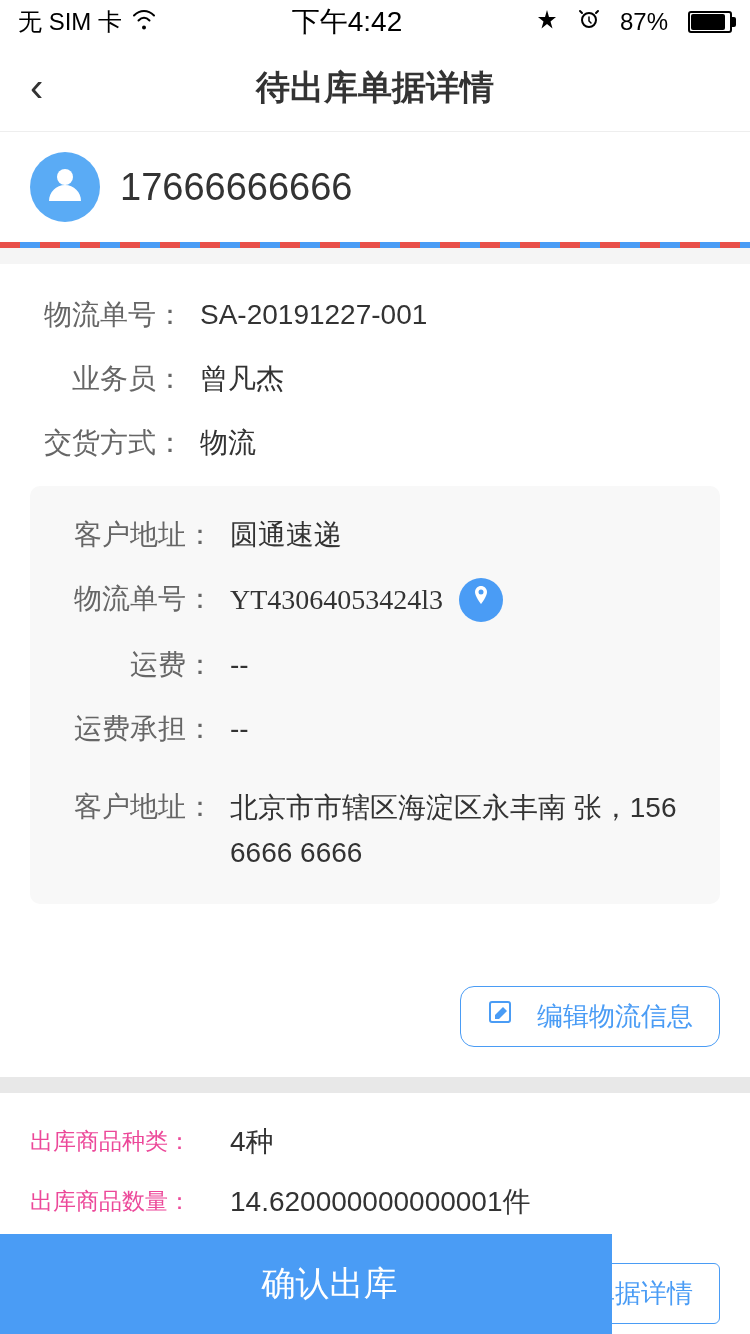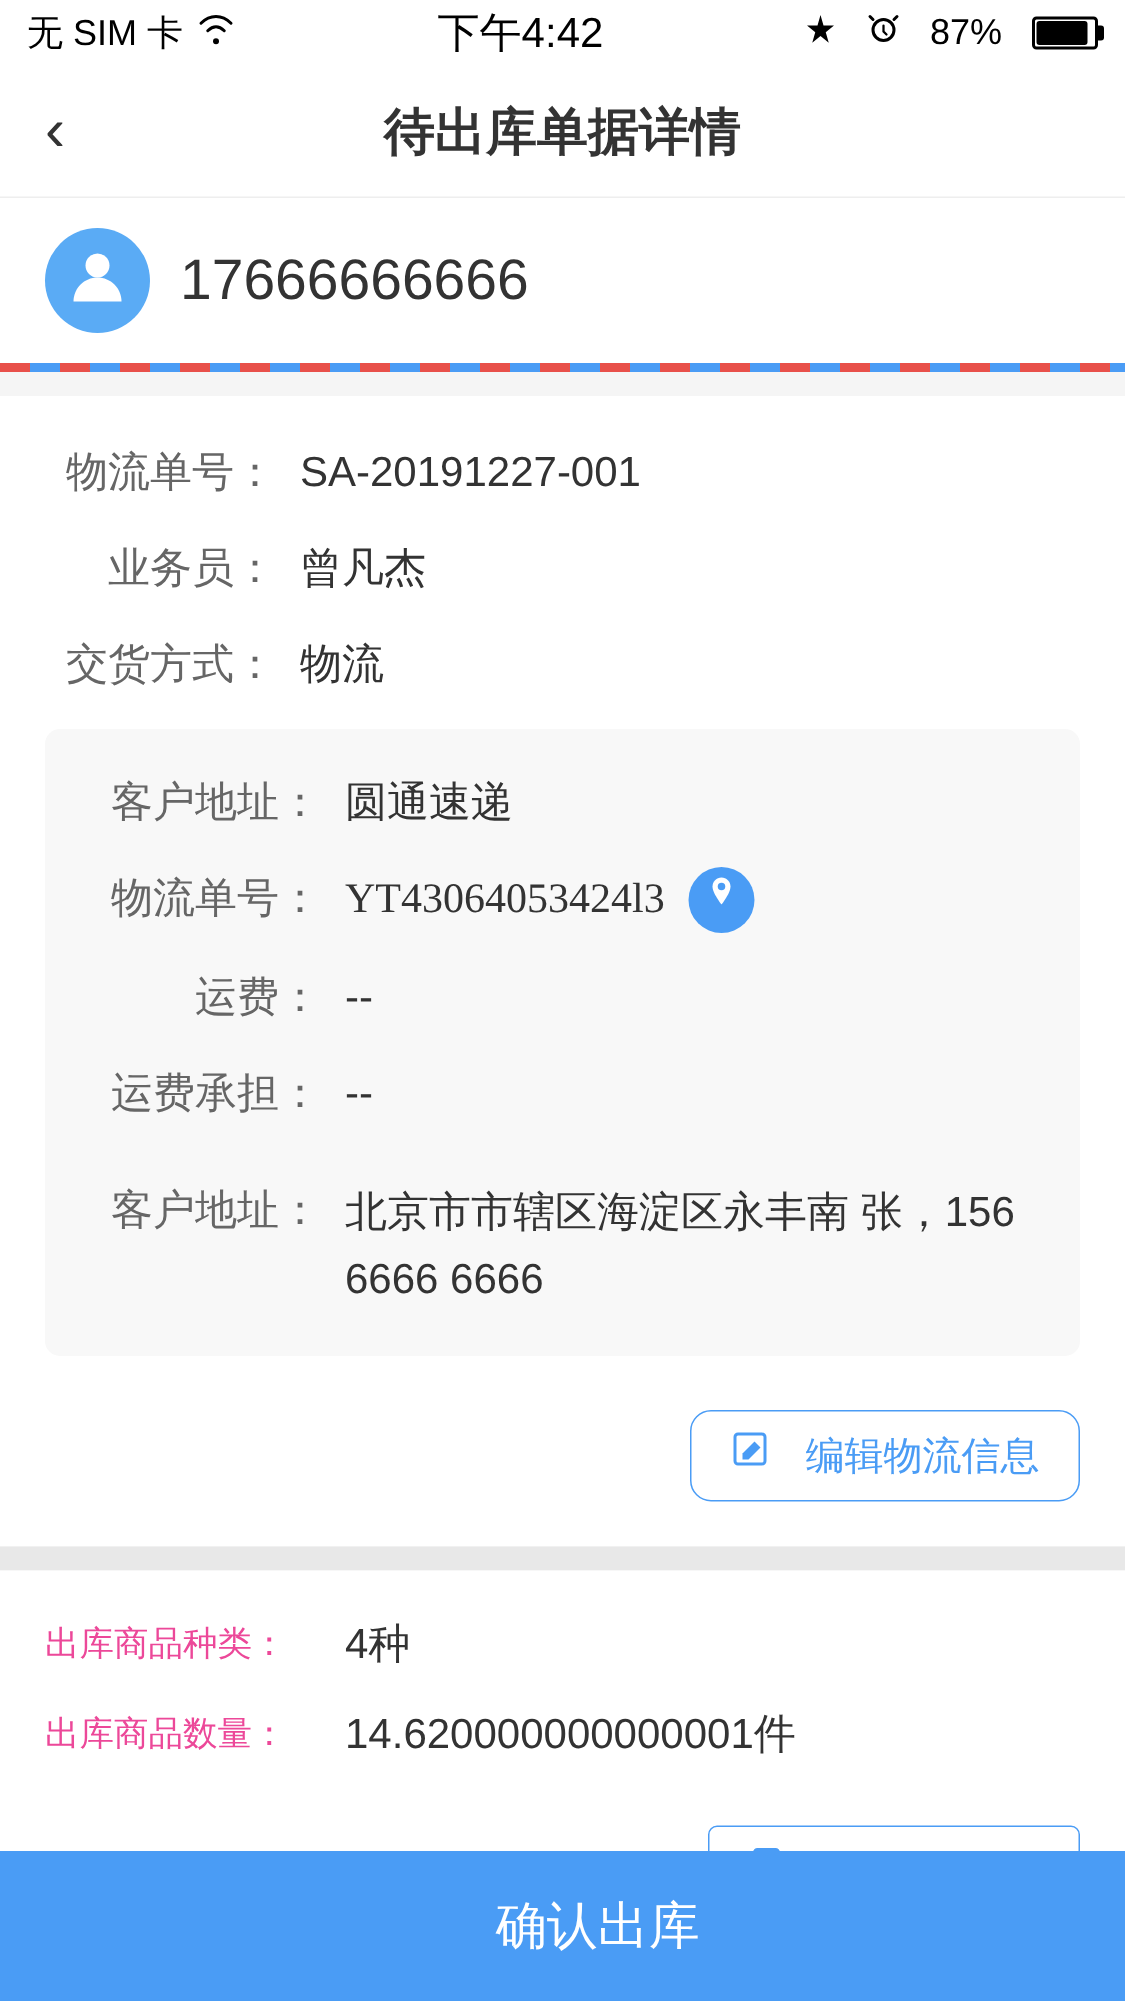--- a/index.html
+++ b/index.html
@@ -240,20 +240,21 @@
     }
     .edit-btn {
       border: 1.5px solid #4a9cf5;
       border-radius: 14px;
       padding: 12px 26px;
       display: flex;
       align-items: center;
       gap: 22px;
       cursor: pointer;
       background: #fff;
+      margin-top: 46px;
     }
     .edit-btn-icon {
       font-size: 26px;
       color: #4a9cf5;
     }
     .edit-btn-label {
       font-size: 26px;
       color: #4a9cf5;
     }
 
@@ -316,21 +317,21 @@
     .bottom-spacer {
       height: 200px;
       background: #f5f5f5;
     }
 
     
     .confirm-btn-bar {
       position: fixed;
       bottom: 0;
       left: 0;
-      width: 750px;
+      width: 612px;
       height: 100px;
       background: #4a9cf5;
       display: flex;
       align-items: center;
       justify-content: center;
       cursor: pointer;
       padding-left: 47px;
     }
     .confirm-btn-label {
       font-size: 34px;

